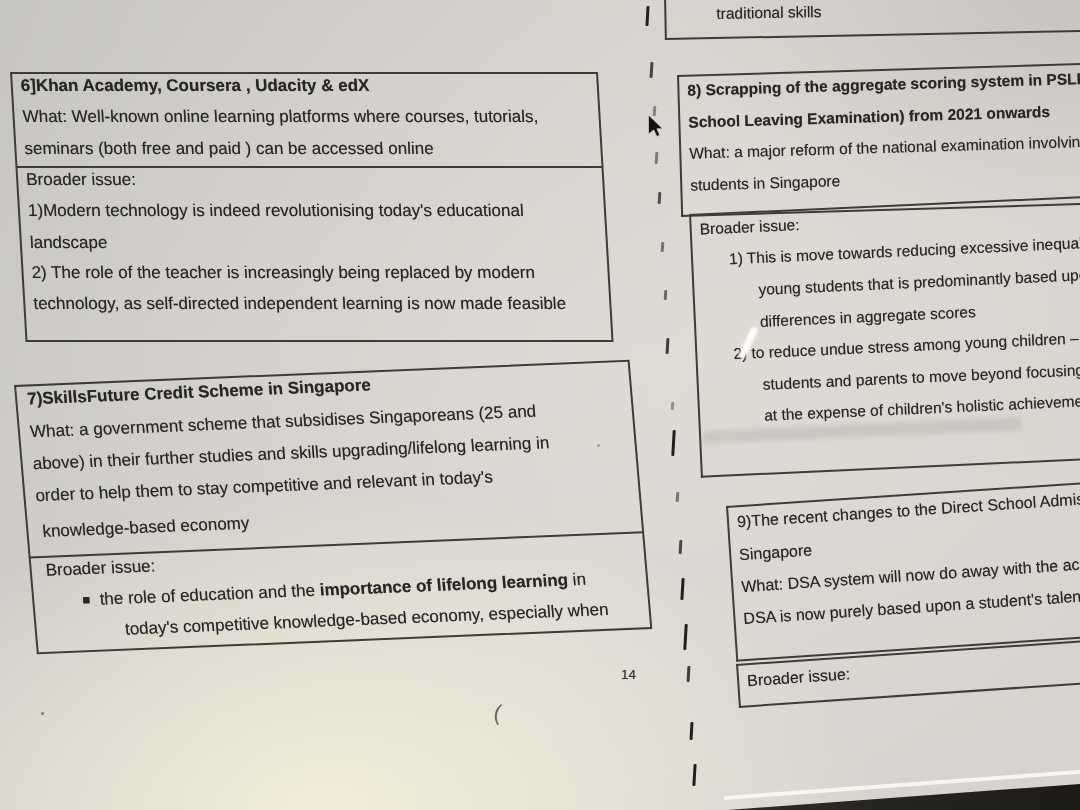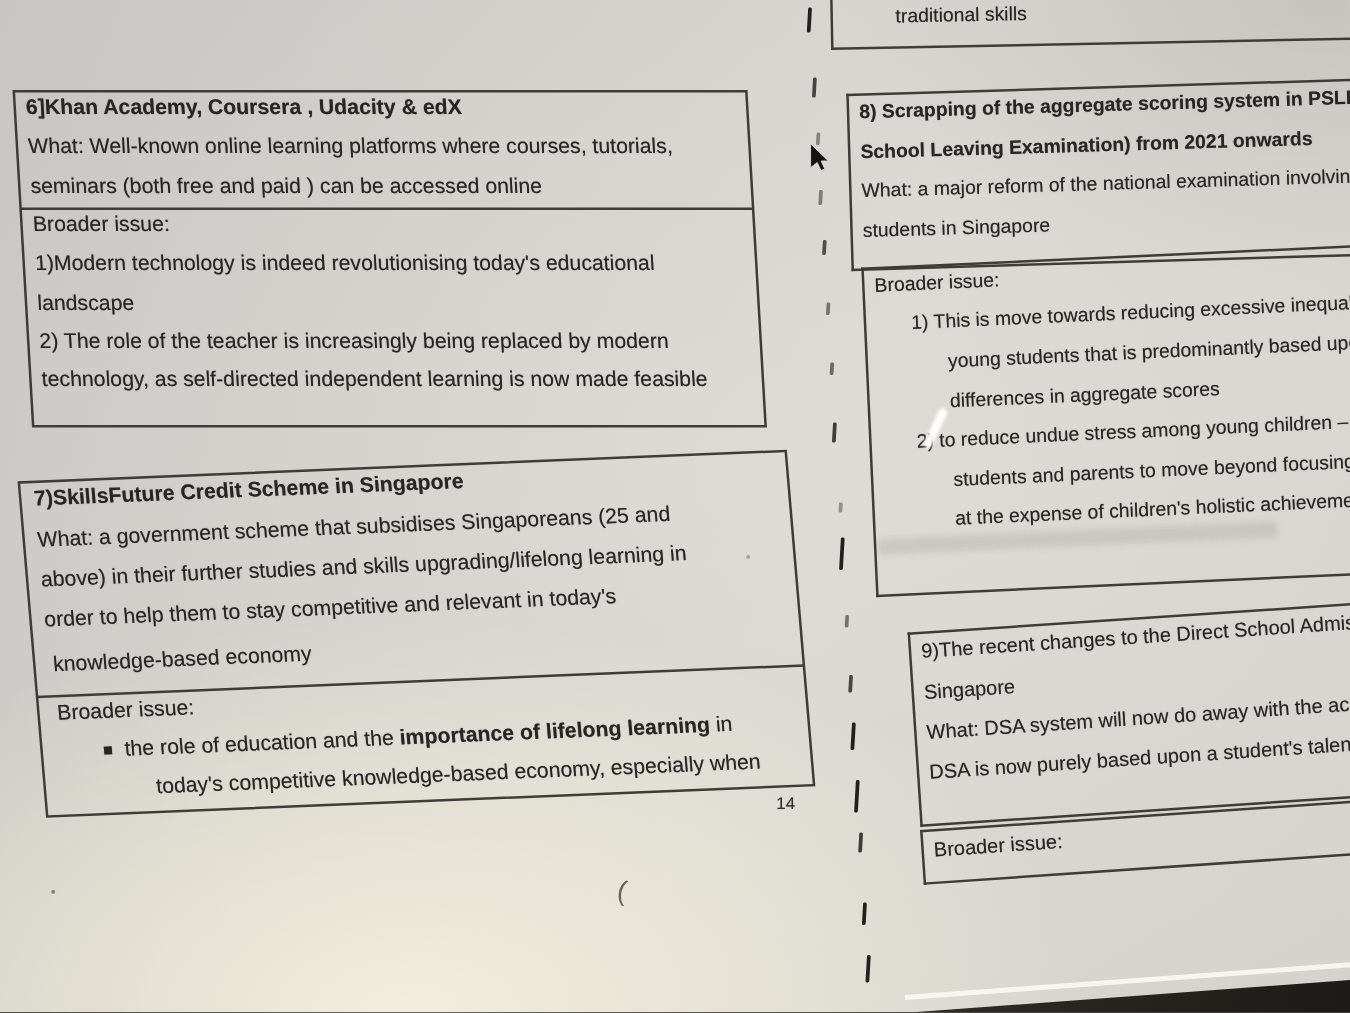--- a/index.html
+++ b/index.html
@@ -48,21 +48,21 @@
     <div class="ln t17" style="left:10px;top:101px;">order to help them to stay competitive and relevant in today's</div>
     <div class="ln t17" style="left:14px;top:137px;">knowledge-based economy</div>
     <div class="divider" style="top:170px;"></div>
     <div class="ln t17" style="left:14px;top:176px;">Broader issue:</div>
     <div class="ln t17" style="left:48px;top:207px;">
       <span style="font-size:13px;vertical-align:1px;">■</span>&nbsp;&nbsp;<span>the role of education and the </span><span class="bold">importance of lifelong learning</span><span> in</span>
     </div>
     <div class="ln t17" style="left:88px;top:238px;">today's competitive knowledge-based economy, especially when</div>
   </div>
 
-  <div class="ln soft" style="left:621px;top:636px;font-size:13.5px;color:#333;">14</div>
+  <div class="ln soft" style="left:621px;top:668px;font-size:13.5px;color:#333;">14</div>
 
   <div class="ln" style="left:494px;top:701px;font-size:22px;color:#3a3a3a;opacity:.75;transform:rotate(10deg);">(</div>
 
   <div style="position:absolute;left:664px;top:-6px;width:418px;height:44px;border-left:2px solid #3d3c39;border-bottom:2px solid #3d3c39;transform:rotate(-1.1deg);transform-origin:0 0;">
     <div class="ln t155 soft" style="left:50px;top:12px;">traditional skills</div>
   </div>
 
   <div class="docbox noright soft" style="left:677px;top:75px;width:412px;height:138px;transform:rotate(-1.7deg);transform-origin:0 0;">
     <div class="ln t155 bold" style="left:8px;top:5px;">8) Scrapping of the aggregate scoring system in PSLE (</div>
     <div class="ln t155 bold" style="left:8px;top:37px;">School Leaving Examination) from 2021 onwards</div>

